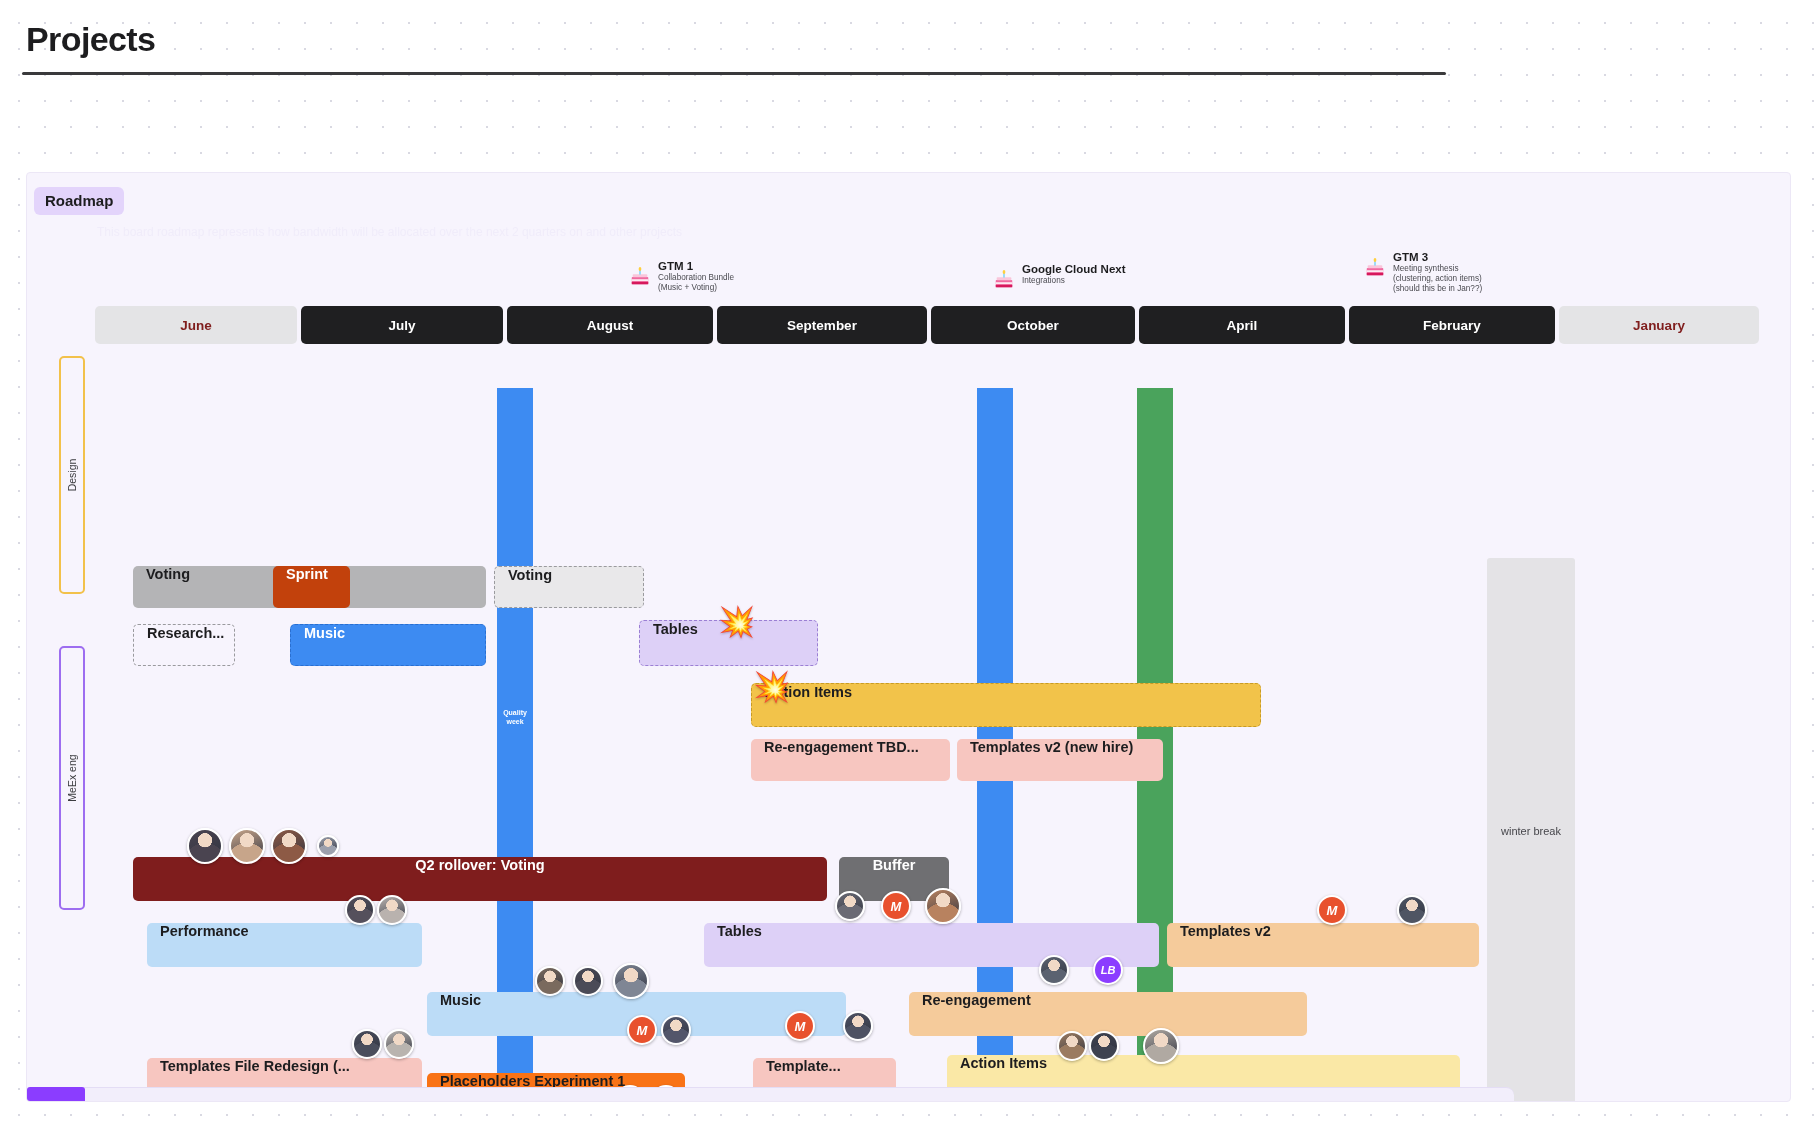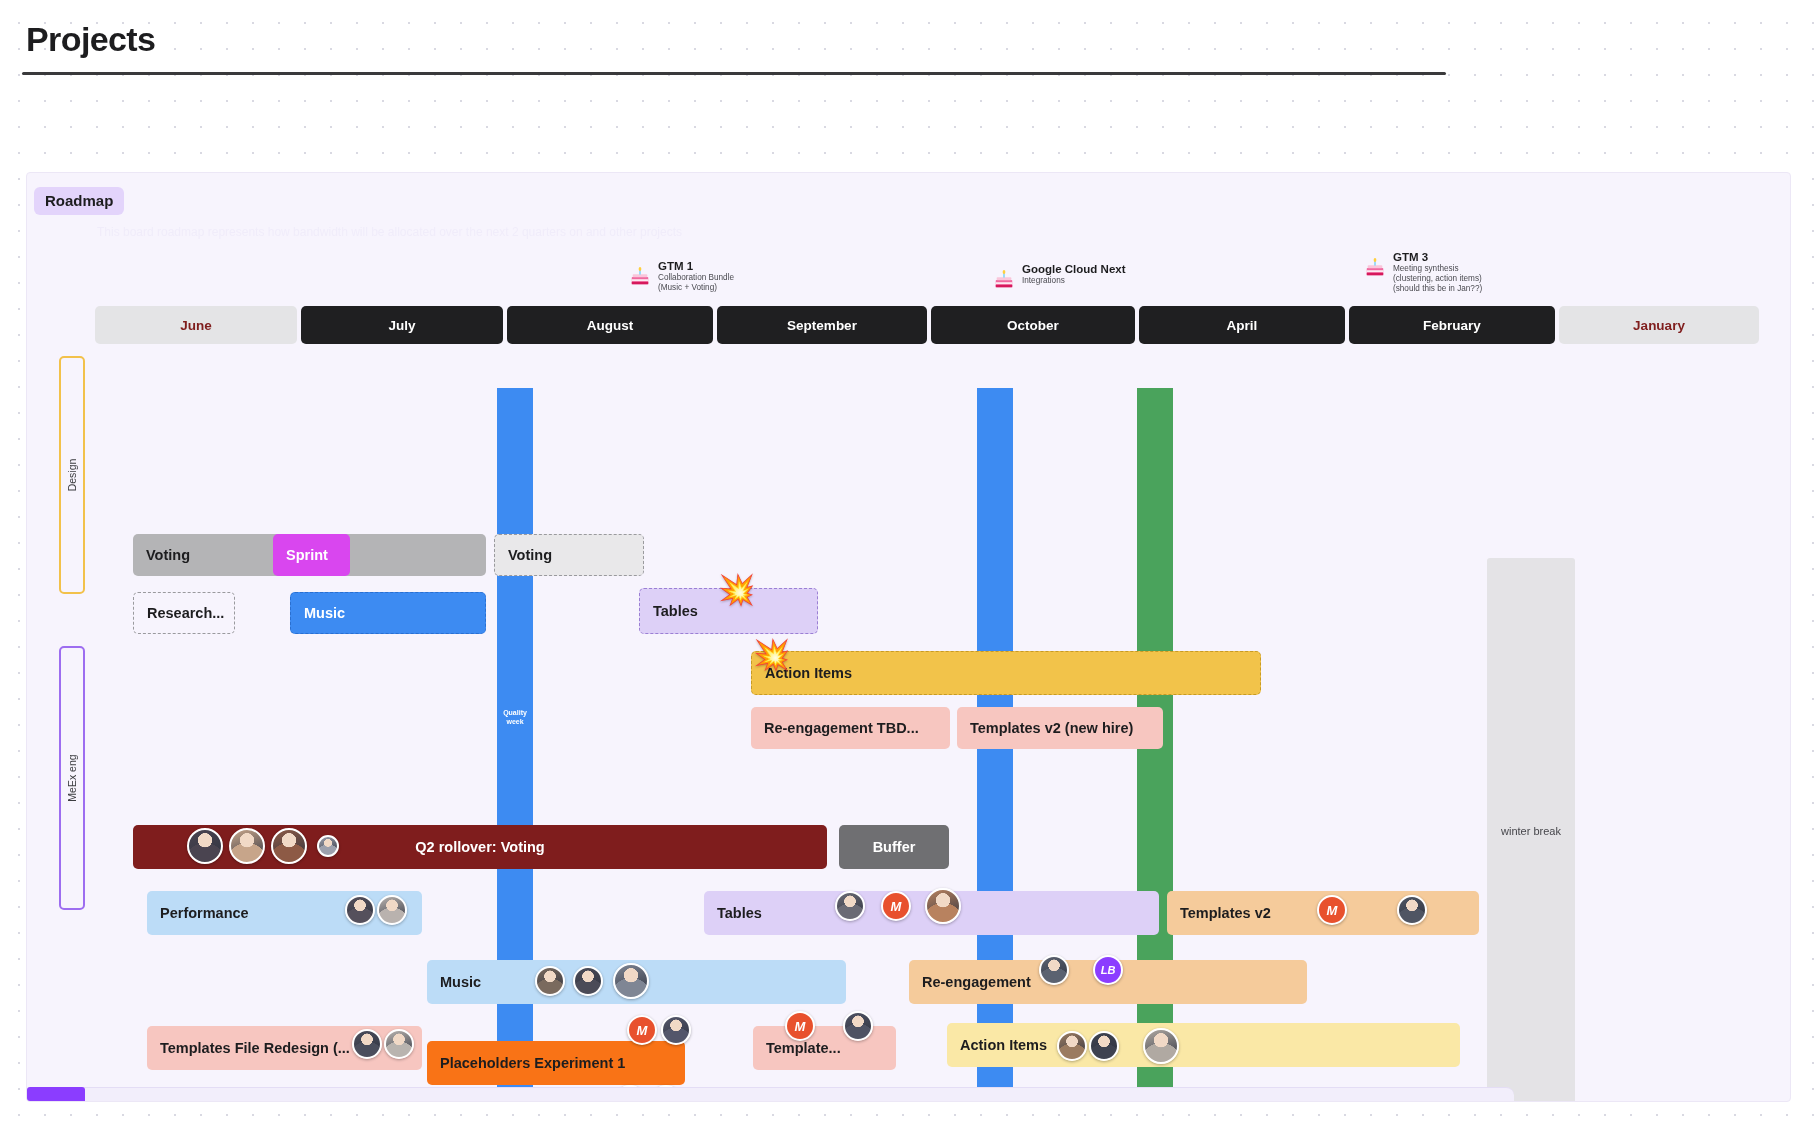--- a/index.html
+++ b/index.html
@@ -84,23 +84,23 @@
   }
   .lane-bracket .lane-label {
     position: absolute; left: 50%; top: 50%;
     transform: translate(-50%,-50%) rotate(-90deg);
     font-size: 10.5px; color: #3c3c40; white-space: nowrap; font-weight: 500;
   }
 
   
   .bar {
     position: absolute; height: 40px; border-radius: 5px;
-    display: flex; align-items: center;
+    display: flex; align-items: flex-start;
     font-size: 14.5px; font-weight: 700; color: #1d1d1f;
-    padding-left: 13px; white-space: nowrap; overflow: visible;
+    padding-left: 13px; white-space: nowrap; overflow: visible; margin-top: 32px;
   }
   .bar.center { justify-content: center; padding-left: 0; }
 
   
   .avs { position: absolute; display: flex; align-items: center; }
   .av {
     width: 30px; height: 30px; border-radius: 50%;
     border: 2.5px solid #ffffff; box-shadow: 0 1px 3px rgba(0,0,0,.3);
     background-size: cover; background-position: center;
     display: flex; align-items: center; justify-content: center;
@@ -221,21 +221,21 @@
             <span class="lane-label">MeEx eng</span>
           </div>
         </div>
       <div id="winter-layer">
           <div id="winter-break" style="left: 1460px; top: 385px; width: 88px; height: 545px; text-align: right;">winter break</div>
         </div>
       <div id="bars-layer">
           <div class="bar" style="left: 106px; top: 361px; width: 353px; height: 42px; background: rgb(180, 180, 182); color: rgb(29, 29, 31);">
             <span>Voting</span>
           </div>
-          <div class="bar" style="left: 246px; top: 361px; width: 77px; height: 42px; background: #d946ef; color: rgb(255, 255, 255);">
+          <div class="bar" style="left: 246px; top: 361px; width: 77px; height: 42px; background: #c2410c; color: rgb(255, 255, 255);">
             <span>Sprint</span>
           </div>
           <div class="bar" style="left: 467px; top: 361px; width: 150px; height: 42px; background: rgb(233, 232, 234); color: rgb(29, 29, 31); border: 1.6px dashed rgb(154, 154, 158);">
             <span>Voting</span>
           </div>
           <div class="bar" style="left: 106px; top: 419px; width: 102px; height: 42px; background: transparent; color: rgb(29, 29, 31); border: 1.6px dashed rgb(154, 154, 158);">
             <span>Research...</span>
           </div>
           <div class="bar" style="left: 263px; top: 419px; width: 196px; height: 42px; background: rgb(61, 139, 242); color: rgb(255, 255, 255); border: 1.6px dashed rgb(42, 111, 208);">
             <span>Music</span>

